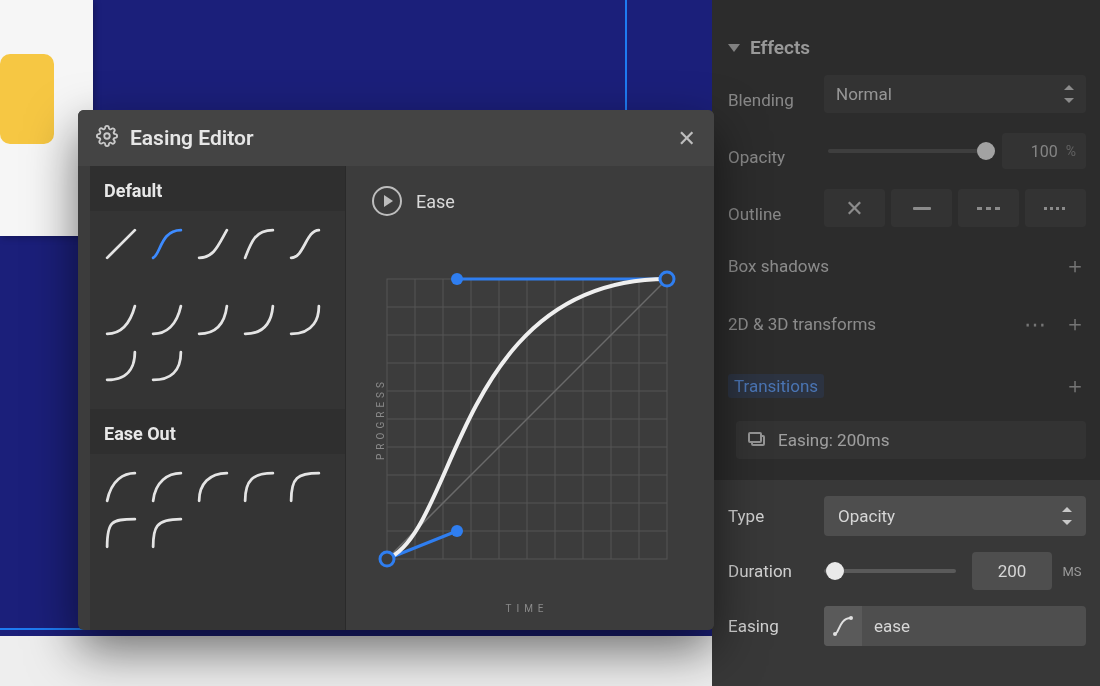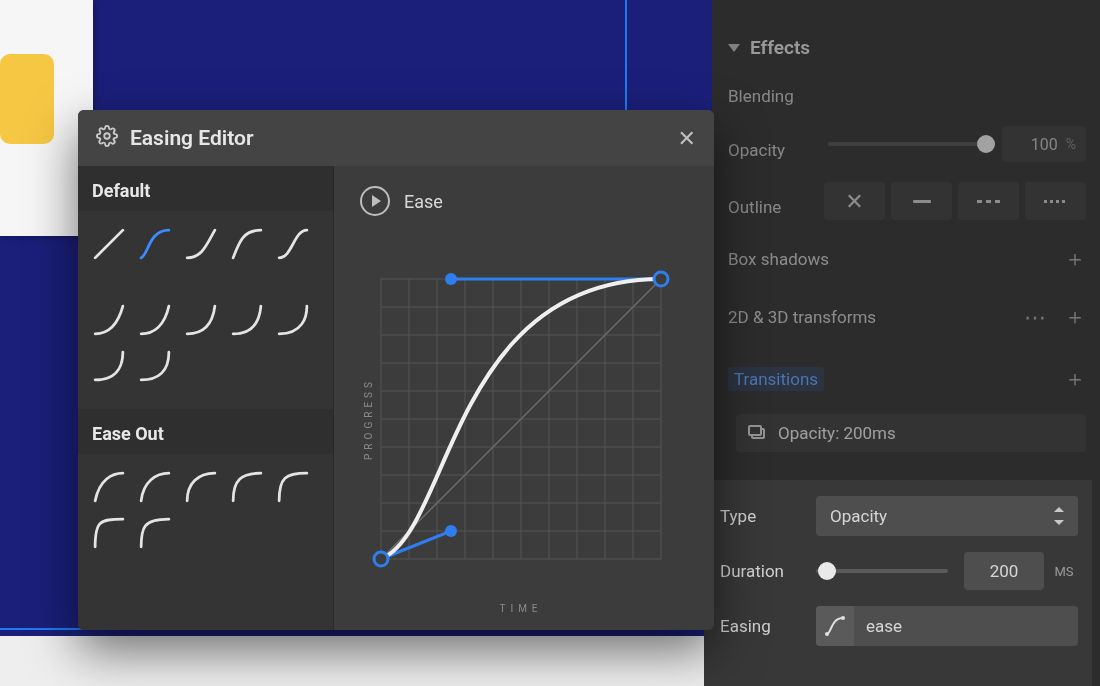--- a/index.html
+++ b/index.html
@@ -89,21 +89,21 @@
     margin: 6px 14px 12px 24px; height: 38px; background: #4a4a4a; border-radius: 4px;
     display: flex; align-items: center; gap: 12px; padding: 0 12px; color: #e2e2e2; font-size: 17px;
   }
   .stack-icon { width: 18px; height: 16px; position: relative; }
   .stack-icon div { position: absolute; width: 14px; height: 11px; border: 2px solid #d6d6d6; border-radius: 2px; }
   .stack-icon .b { left: 3px; top: 3px; background:#4a4a4a; }
   .stack-icon .f { left: 0; top: 0; background:#4a4a4a; }
 
   
   .transition-edit {
-    position: absolute; right: 8px; bottom: 0; width: 388px; height: 206px;
+    position: absolute; right: 0; bottom: 0; width: 388px; height: 206px;
     background: #383838; padding: 8px 0 0 0;
   }
   .te-row { display: flex; align-items: center; padding: 8px 14px 8px 16px; font-size: 17px; color: #d6d6d6; }
   .te-label { width: 96px; color: #d0d0d0; }
   .te-select {
     flex: 1; height: 40px; background: #4e4e4e; border-radius: 4px;
     display: flex; align-items: center; justify-content: space-between;
     padding: 0 14px; font-size: 17px;
   }
   .te-duration-slider { position: relative; flex: 1; height: 4px; background: #5a5a5a; border-radius: 2px; }
@@ -134,21 +134,21 @@
     display: flex; flex-direction: column; overflow: hidden;
   }
   .modal-titlebar {
     height: 56px; background: #444444; display: flex; align-items: center;
     justify-content: space-between; padding: 4px 18px; text-align: center;
   }
   .modal-title-left { display: flex; align-items: center; gap: 12px; color: #e6e6e6; font-size: 21px; font-weight: 600; }
   .gear-icon { color: #cacaca; }
   .close-icon { color: #bdbdbd; font-size: 22px; cursor: pointer; }
 
-  .modal-body { flex: 1; display: flex; }
+  .modal-body { flex: 1; display: flex; padding-left: 12px; }
   .preset-col {
     width: 256px; background: #343434; overflow-y: auto;
     border-right: 1px solid #2a2a2a;
   }
   .preset-group-title {
     padding: 14px 14px 10px 14px; font-size: 18px; font-weight: 700; color: #e8e8e8;
     background: #2f2f2f;
   }
   .preset-grid {
     display: flex; flex-wrap: wrap; padding: 10px 8px 20px 8px; gap: 0;
@@ -198,20 +198,24 @@
 
   <div style="height:24px"></div>
 
   <div class="section-header">
     <span class="tri-down"></span>
     <span>Effects</span>
   </div>
 
   <div class="prop-row">
     <div class="prop-label">Blending</div>
+    <div class="select-box">
+      <span>Normal</span>
+      <span class="chevrons"></span>
+    </div>
   </div>
 
   <div class="prop-row">
     <div class="prop-label">Opacity</div>
     <div class="slider-track">
       <div class="slider-thumb" style="left:100%"></div>
     </div>
     <div class="value-pill">
       <span>100</span>
       <span class="unit">%</span>
@@ -252,21 +256,21 @@
   <div class="sub-row" style="padding-top:18px">
     <span class="trans-label-active">Transitions</span>
     <span class="plus-icon">＋</span>
   </div>
 
   <div class="transition-pill">
     <span class="stack-icon">
       <div class="b"></div>
         <div class="f"></div>
     </span>
-    <span>Opacity: 200ms</span>
+    <span>Easing: 200ms</span>
   </div>
 
   <div class="props-overlay"></div>
 
   <div class="transition-edit">
 
     <div class="te-row">
       <div class="te-label">Type</div>
       <div class="te-select">
         <span>Opacity</span>

